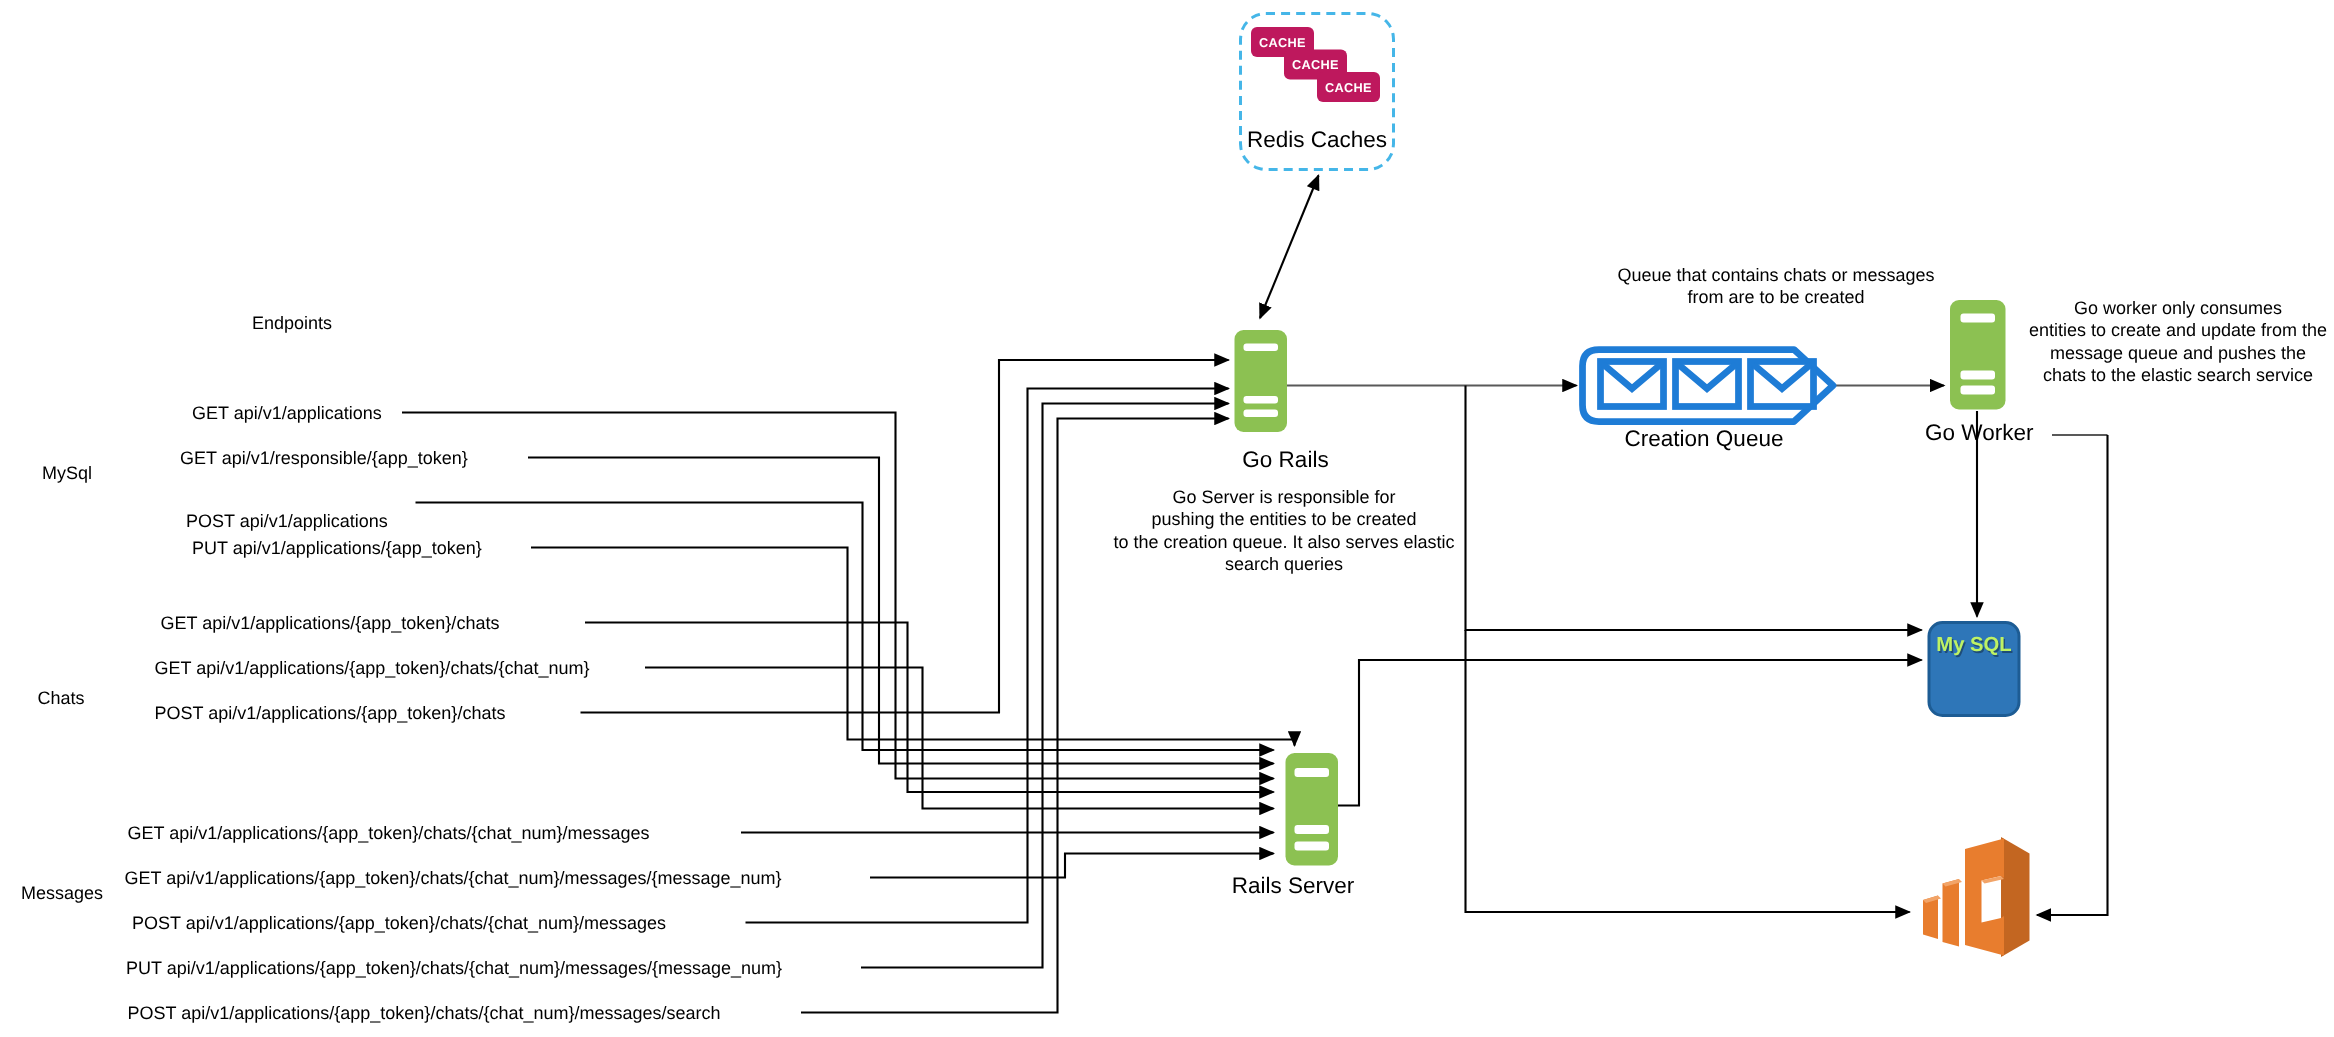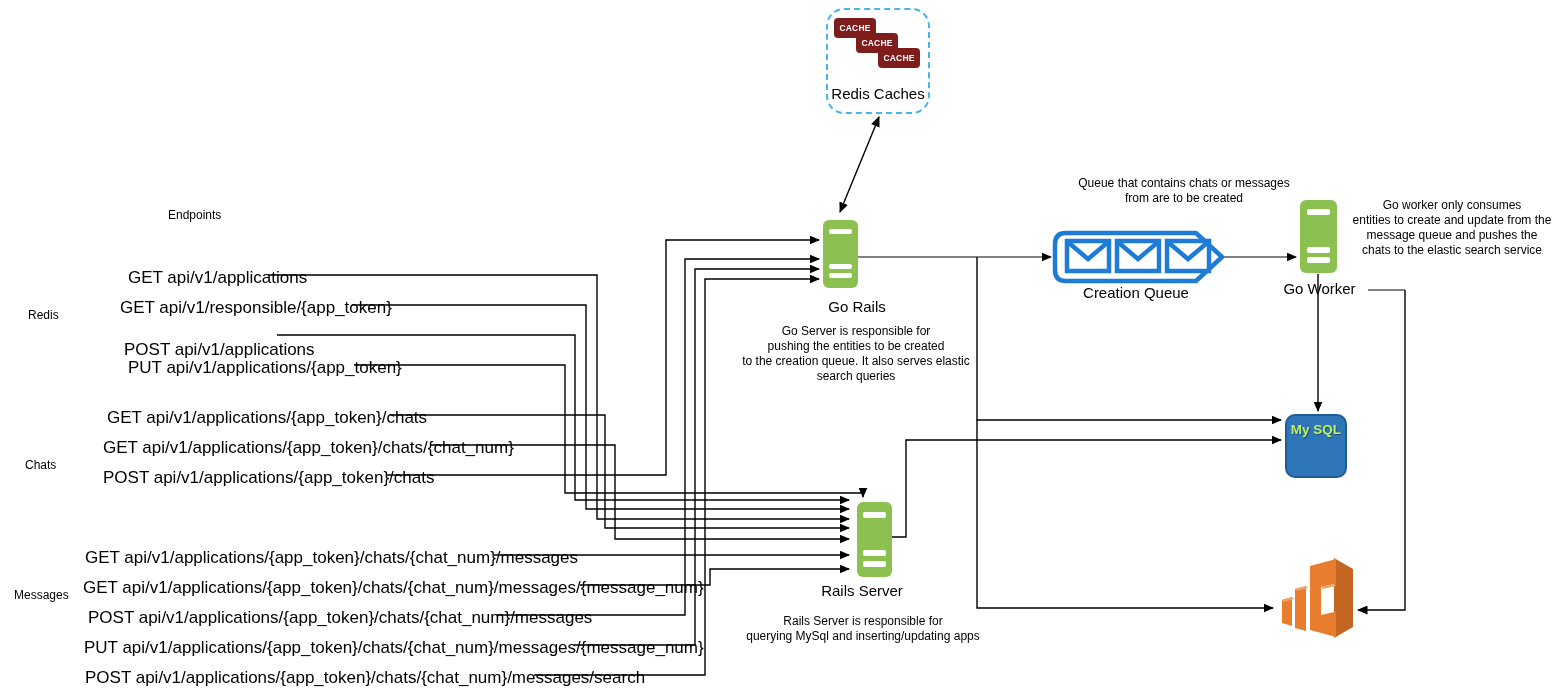--- a/index.html
+++ b/index.html
@@ -1,34 +1,34 @@
 <!DOCTYPE html>
 <html><head>
 <meta charset="utf-8">
 <style>
   html,body{margin:0;padding:0;background:#fff;}
   #canvas{
     position:relative;width:1556px;height:691px;background:#ffffff;
     font-family:"Liberation Sans","DejaVu Sans",sans-serif;color:#000;
     overflow:hidden;
   }
-  .ep{position:absolute;font-size:17px;white-space:nowrap;}
+  .ep{position:absolute;font-size:12px;white-space:nowrap;}
   .lbl{position:absolute;font-size:12px;white-space:nowrap;}
   .node-label{position:absolute;font-size:15px;text-align:center;white-space:nowrap;}
   .note{position:absolute;font-size:12px;line-height:15px;text-align:center;}
   
   .server{position:absolute;background:#8cc152;border-radius:6px;}
   .server .bar{position:absolute;left:18%;width:64%;height:8%;background:#fff;border-radius:2px;}
   .server .bar.b-top{top:13%;}
   .server .bar.b-mid{top:64%;}
   .server .bar.b-bot{top:78%;}
   
   .redis-box{position:absolute;left:826px;top:8px;width:104px;height:106px;
     border:2.5px dashed #45b6e8;border-radius:18px;box-sizing:border-box;}
-  .cache-chip{position:absolute;width:42px;height:20px;background:#7f1d1d;border-radius:4px;
+  .cache-chip{position:absolute;width:42px;height:20px;background:#be185d;border-radius:4px;
     color:#fff;font-size:8.5px;font-weight:bold;display:flex;align-items:center;justify-content:center;
     letter-spacing:.2px;}
   
   .mysql{position:absolute;left:1285px;top:414px;width:62px;height:64px;background:#2e76b8;
     border:2px solid #1d5c94;border-radius:10px;box-sizing:border-box;text-align:center;}
   .mysql span{display:inline-block;margin-top:6px;color:#bef264;font-weight:bold;font-size:13.5px;
     text-shadow:1px 1px 0 rgba(0,0,0,.35);}
   svg{position:absolute;left:0;top:0;}
 </style>
 </head>
@@ -67,21 +67,21 @@
       <polyline points="1222,257 1296,257" stroke="#595959" marker-end="url(#arr)"></polyline>
       <polyline points="1318,274 1318,411" marker-end="url(#arr)"></polyline>
       <polyline points="1368,290 1405,290" stroke="#595959"></polyline>
       <polyline points="1405,290 1405,610 1358,610" marker-end="url(#arr)"></polyline>
       <polyline points="892,537 906,537 906,440 1281,440" marker-end="url(#arr)"></polyline>
     </g>
   </svg>
 
   <div class="lbl" style="left:168px;top:208px;">Endpoints</div>
 
-  <div class="lbl" style="left:28px;top:308px;">Redis</div>
+  <div class="lbl" style="left:28px;top:308px;">MySql</div>
   <div class="lbl" style="left:25px;top:458px;">Chats</div>
   <div class="lbl" style="left:14px;top:588px;">Messages</div>
 
   <div class="ep" style="left:128px;top:268px;">GET api/v1/applications</div>
   <div class="ep" style="left:120px;top:298px;">GET api/v1/responsible/{app_token}</div>
   <div class="ep" style="left:124px;top:328px;margin-top:12px;">POST api/v1/applications</div>
   <div class="ep" style="left:128px;top:358px;">PUT api/v1/applications/{app_token}</div>
 
   <div class="ep" style="left:107px;top:408px;">GET api/v1/applications/{app_token}/chats</div>
   <div class="ep" style="left:103px;top:438px;">GET api/v1/applications/{app_token}/chats/{chat_num}</div>
@@ -147,24 +147,20 @@
   <div class="mysql">
     <span>My SQL</span>
   </div>
 
   <div class="server" style="left:857px;top:502px;width:35px;height:75px;">
     <div class="bar b-top"></div>
       <div class="bar b-mid"></div>
       <div class="bar b-bot"></div>
   </div>
   <div class="node-label" style="left:792px;top:582px;width:140px;">Rails Server</div>
-  <div class="note" style="left:718px;top:614px;width:290px;">
-    <div>Rails Server is responsible for</div>
-    <div>querying MySql and inserting/updating apps</div>
-  </div>
 
   <svg width="76" height="92" viewBox="0 0 76 92" style="left:1280px;top:552px;">
     <polygon points="2,48 12,45 12,74 2,71" fill="#e87d2e"></polygon>
     <polygon points="2,48 12,45 14,47 4,50" fill="#f2a468"></polygon>
     <polygon points="15,37 26,34 26,79 15,76" fill="#e87d2e"></polygon>
     <polygon points="15,37 26,34 28,36 17,39" fill="#f2a468"></polygon>
     <polygon points="54,6 73,17 73,75 54,86" fill="#c36621"></polygon>
     <path fill-rule="evenodd" fill="#e87d2e" d="M30,14 L56,7 L56,85 L30,78 Z M41,35 L54,32 L54,60 L41,63 Z"></path>
     <polygon points="54,32 60,36 60,56 54,60" fill="#c36621"></polygon>
     <polygon points="41,35 54,32 56,34 43,37" fill="#f2a468"></polygon>

